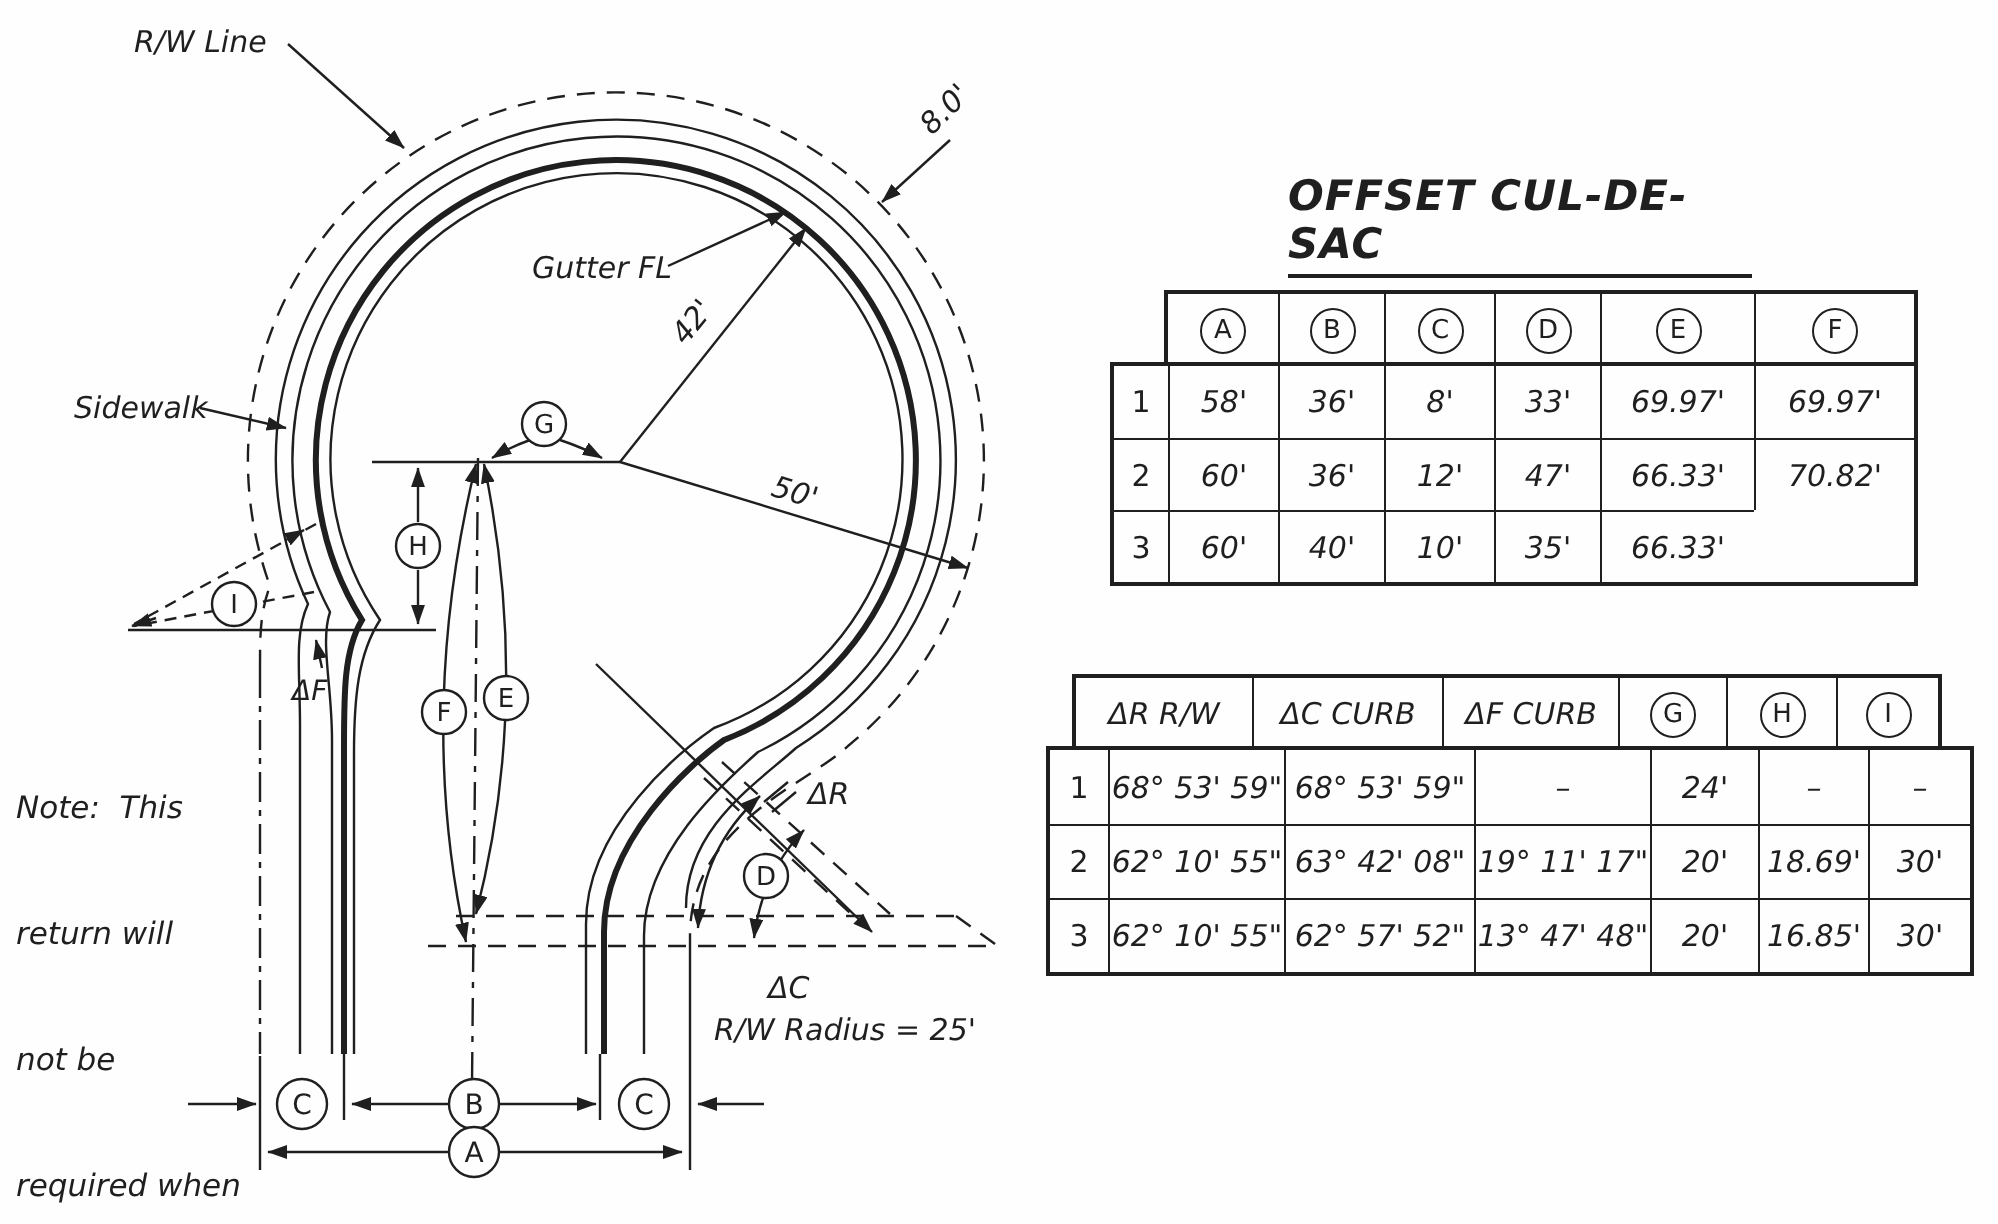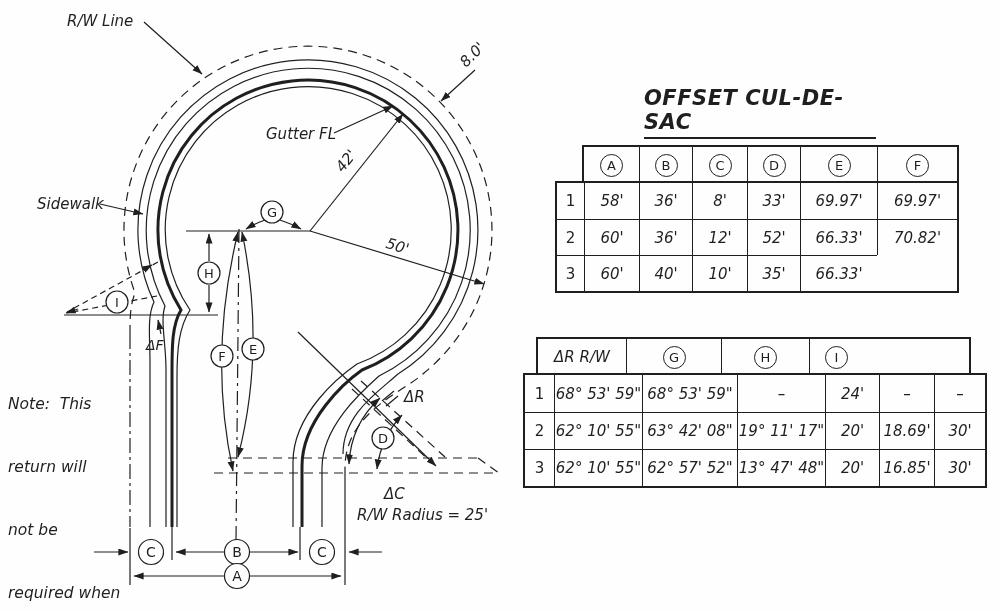--- a/index.html
+++ b/index.html
@@ -217,33 +217,35 @@
     <div class="cell bl">58'</div>
     <div class="cell bl">36'</div>
     <div class="cell bl">8'</div>
     <div class="cell bl">33'</div>
     <div class="cell bl">69.97'</div>
     <div class="cell bl">69.97'</div>
     <div class="cell numcell bt">2</div>
     <div class="cell bl bt">60'</div>
     <div class="cell bl bt">36'</div>
     <div class="cell bl bt">12'</div>
-    <div class="cell bl bt">52'</div>
+    <div class="cell bl bt">47'</div>
     <div class="cell bl bt">66.33'</div>
     <div class="cell bl bt">70.82'</div>
     <div class="cell numcell bt">3</div>
     <div class="cell bl bt">60'</div>
     <div class="cell bl bt">40'</div>
     <div class="cell bl bt">10'</div>
     <div class="cell bl bt">35'</div>
     <div class="cell bl bt">66.33'</div>
   </div>
 
   <div class="thead t2-head">
     <div class="cell">ΔR  R/W</div>
+    <div class="cell bl">ΔC  CURB</div>
+    <div class="cell bl">ΔF  CURB</div>
     <div class="cell bl">
         <span class="circ">G</span>
       </div>
     <div class="cell bl">
         <span class="circ">H</span>
       </div>
     <div class="cell bl">
         <span class="circ">I</span>
       </div>
   </div>

